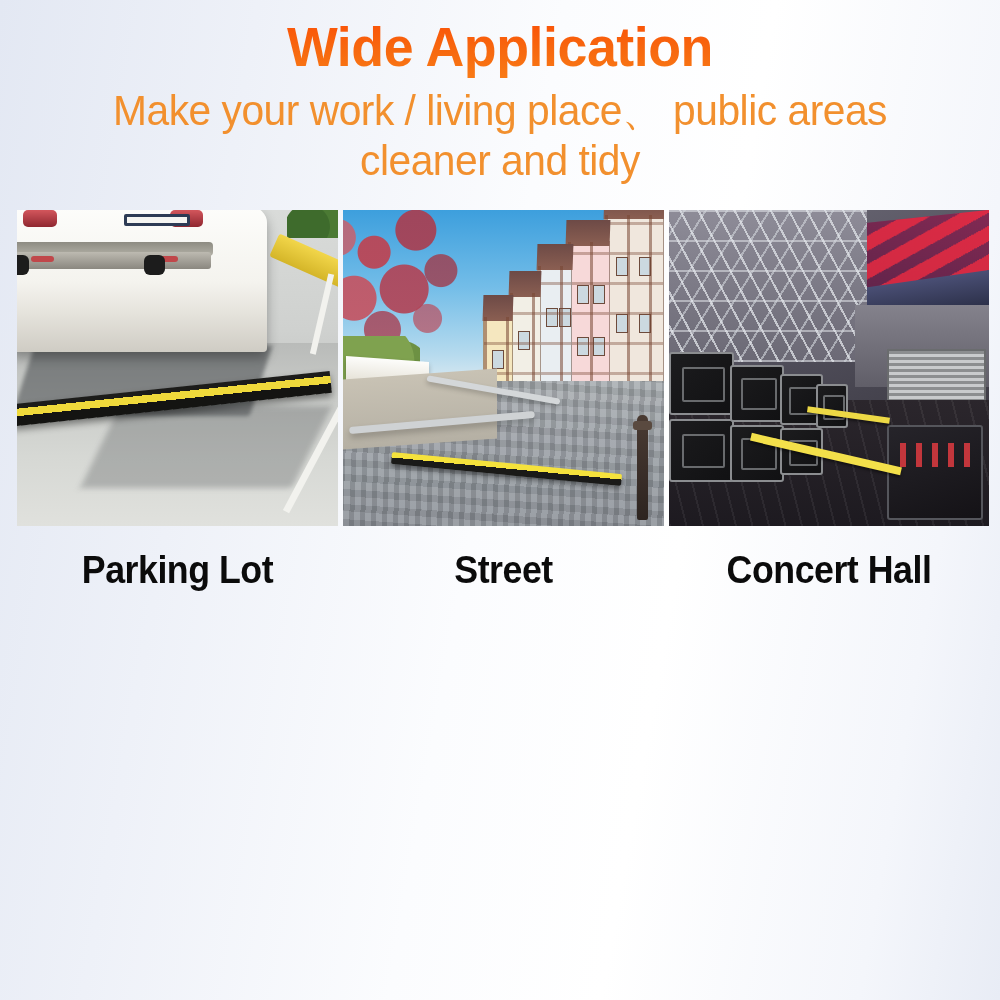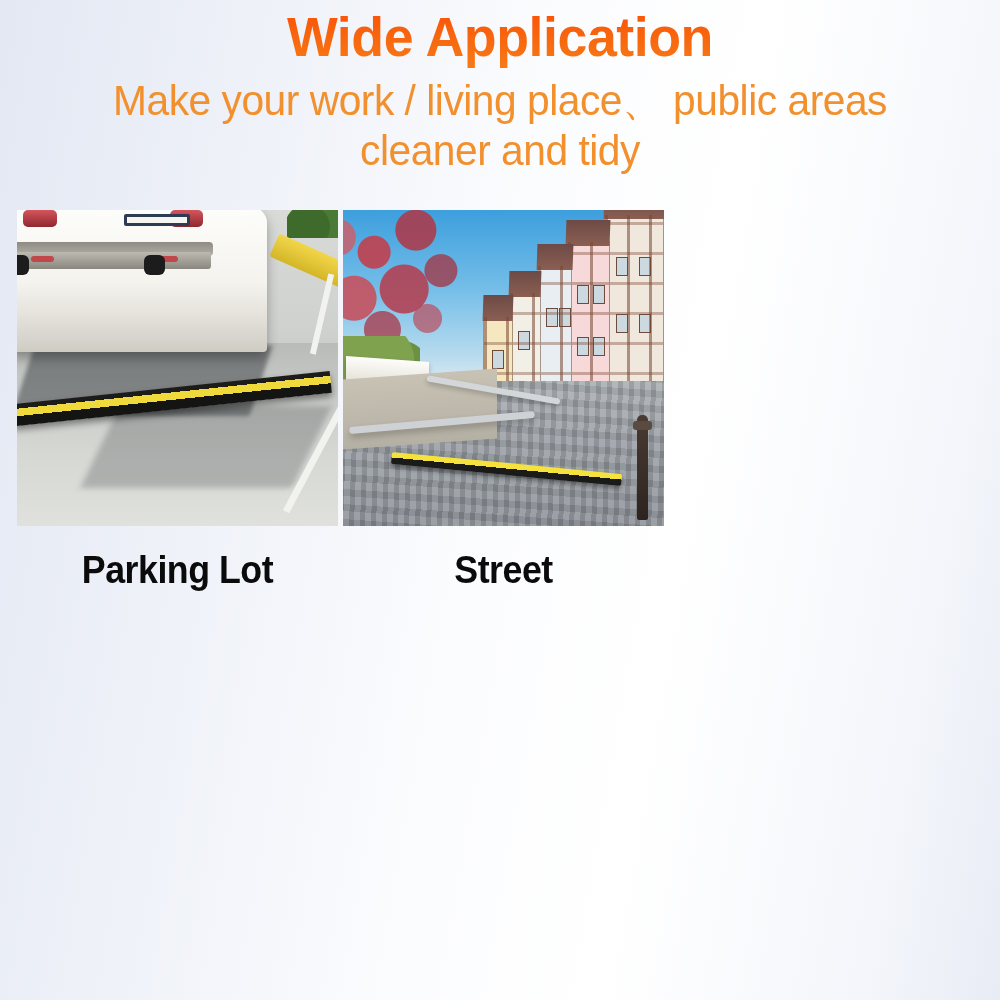--- a/index.html
+++ b/index.html
@@ -6,21 +6,21 @@
   html,body { width:1000px; height:1000px; overflow:hidden; }
   body {
     font-family:"Liberation Sans", sans-serif;
     background:
       linear-gradient(100deg, #e3e8f3 0%, #eef1f8 22%, #fbfcfe 48%, #ffffff 66%, #f4f6fb 88%, #e8ecf5 100%);
   }
 
   .page { position:relative; width:1000px; height:1000px; }
 
   
-  .header { padding-top:6px; text-align:center; }
+  .header { padding-top:16px; text-align:center; }
 
   .title {
     font-size:56px;
     font-weight:bold;
     line-height:62px;
     letter-spacing:-0.5px;
     color:#f4620c;
     background:linear-gradient(180deg,#fb4f06 0%,#f7680f 55%,#f97a16 100%);
     -webkit-background-clip:text;
     background-clip:text;
@@ -367,20 +367,43 @@
         <div class="st-ground"></div>
         <div class="st-side"></div>
         <div class="st-curb2"></div>
         <div class="st-curb"></div>
         <div class="st-post"></div>
         <div class="ramp-street"></div>
       </div>
       <div class="caption">Street</div>
     </div>
 
+    <div class="cell">
+      <div class="photo p-hall">
+        <div class="ch-ceil"></div>
+        <div class="ch-ceil2"></div>
+        <div class="ch-truss"></div>
+        <div class="ch-wall"></div>
+        <div class="ch-shutter"></div>
+        <div class="ch-floor"></div>
+        <div class="ch-cases">
+          <div class="ch-case" style="left:0;top:2%;width:36%;height:40%"></div>
+          <div class="ch-case" style="left:0;top:44%;width:36%;height:40%"></div>
+          <div class="ch-case" style="left:34%;top:10%;width:30%;height:36%"></div>
+          <div class="ch-case" style="left:34%;top:48%;width:30%;height:36%"></div>
+          <div class="ch-case" style="left:62%;top:16%;width:24%;height:32%"></div>
+          <div class="ch-case" style="left:62%;top:50%;width:24%;height:30%"></div>
+          <div class="ch-case" style="left:82%;top:22%;width:18%;height:28%"></div>
+        </div>
+        <div class="ch-rack"></div>
+        <div class="ramp-hall-2"></div>
+        <div class="ramp-hall-1"></div>
+      </div>
+      <div class="caption">Concert Hall</div>
+    </div>
   </div>
 
   <div class="grid row2" style="top:615px;">
 
 
 
   </div>
 
 </div>
 

